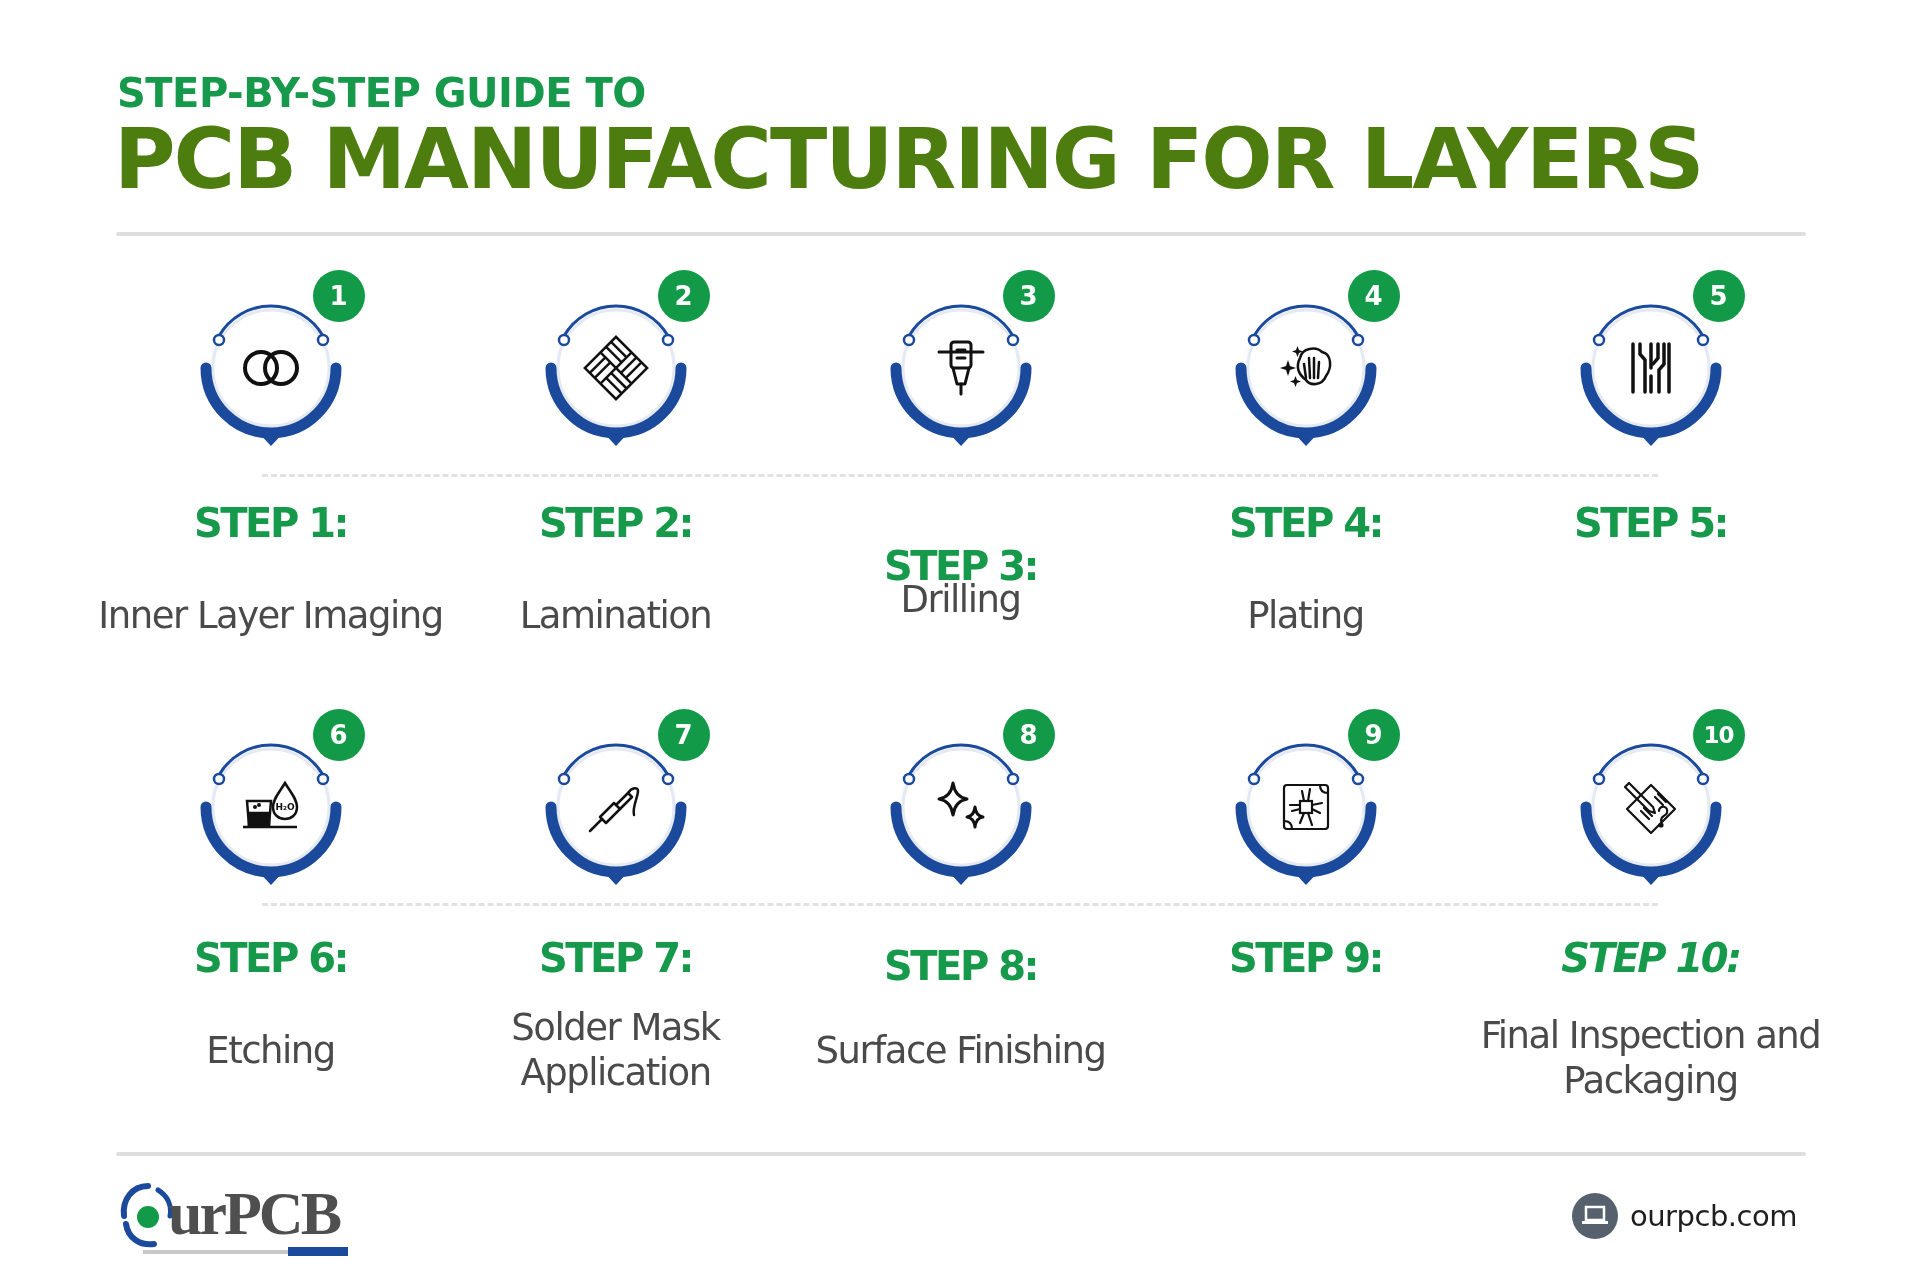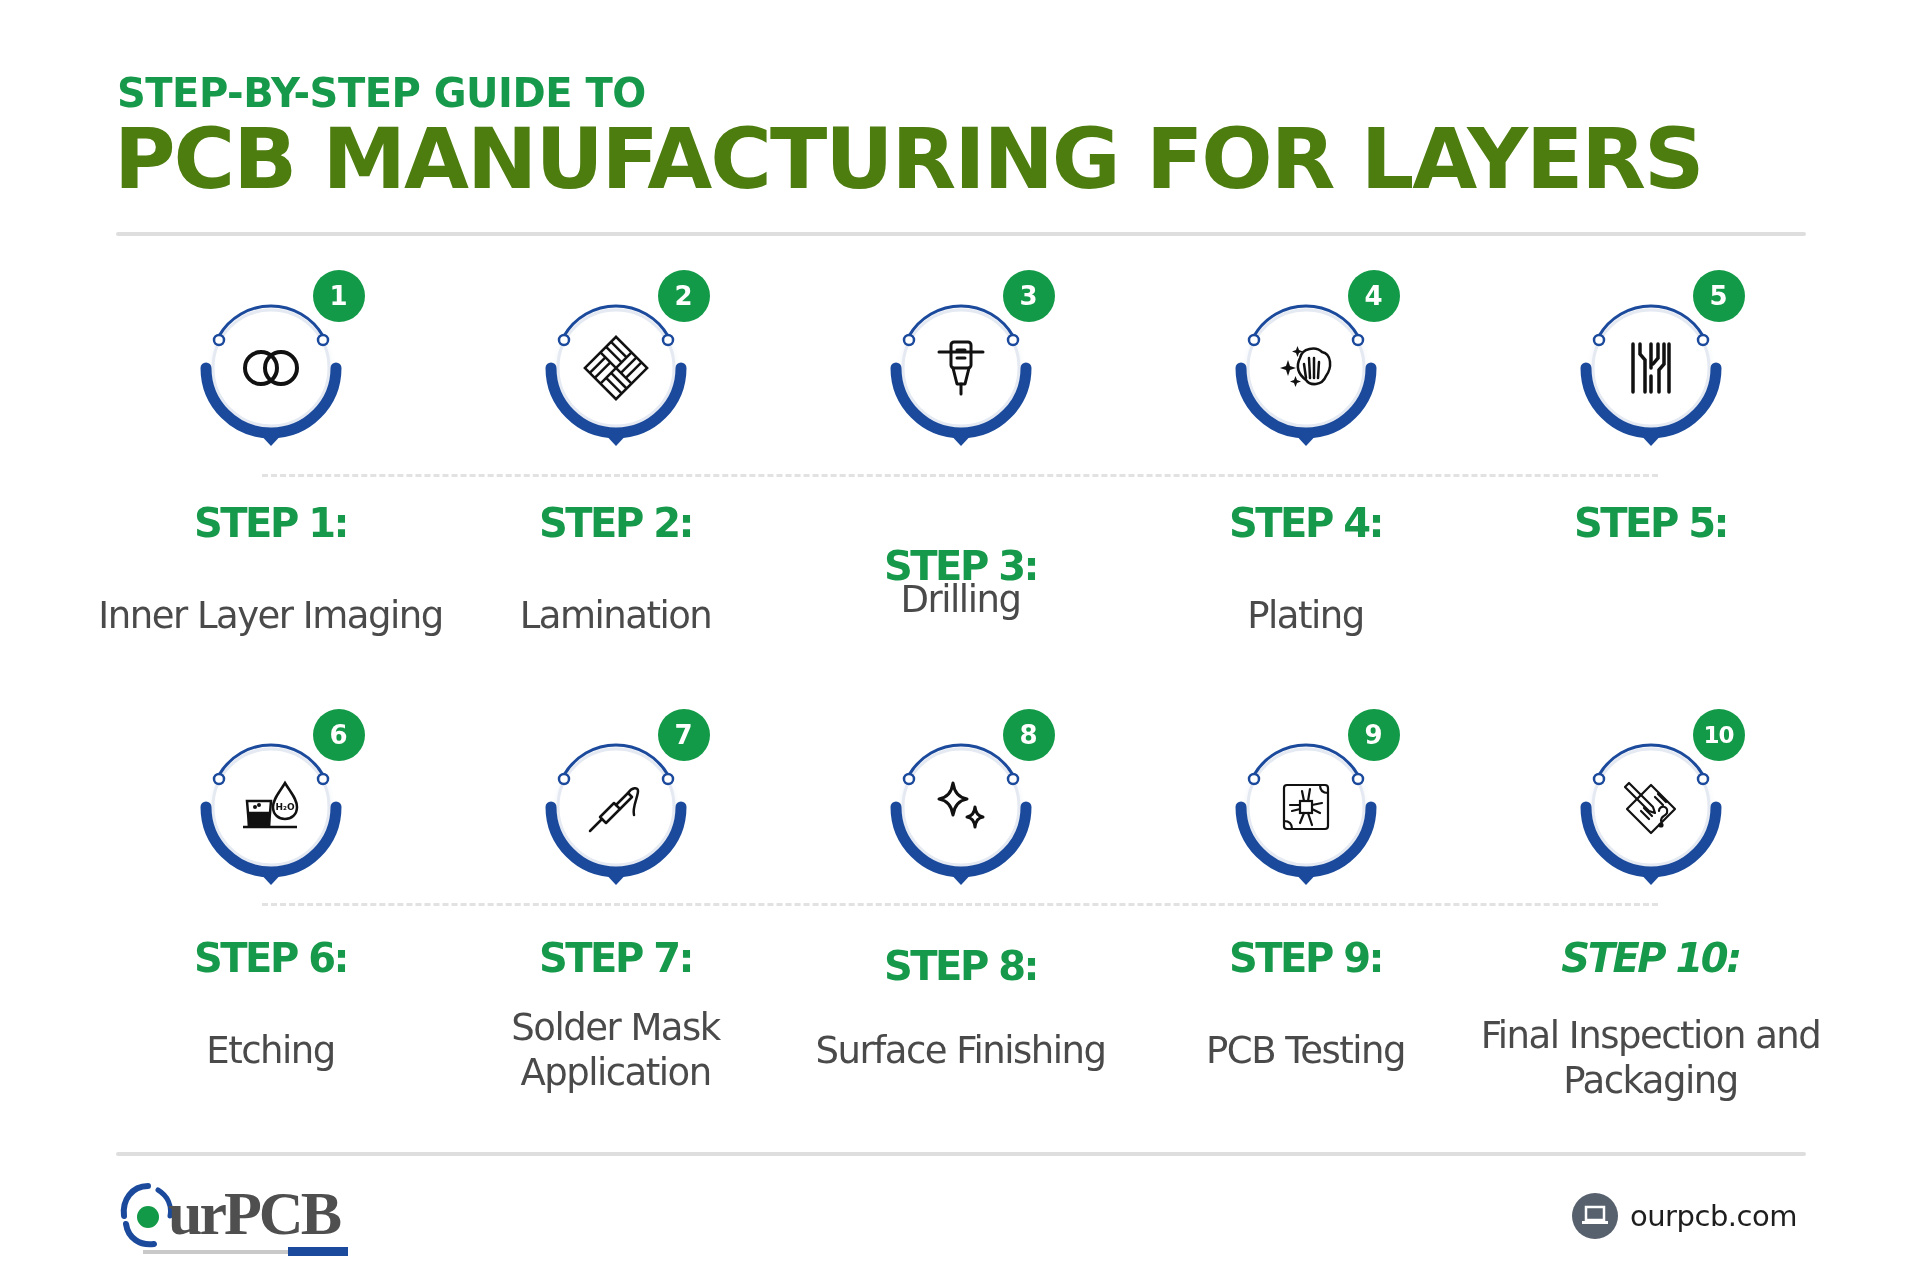--- a/index.html
+++ b/index.html
@@ -258,21 +258,20 @@
         <rect x="34" y="34" width="12" height="12"></rect>
         <path d="M 34 38 L 24 38 M 34 42 L 26 44 M 46 38 L 56 36 M 46 42 L 54 46"></path>
         <path d="M 38 34 L 36 24 M 42 34 L 44 22 M 38 46 L 34 56 M 42 46 L 46 58"></path>
         <path d="M 18 54 Q 26 54 26 62"></path>
           <path d="M 62 26 Q 54 26 54 18"></path>
       </g>
     </svg>
     <div class="num">9</div>
   </div>
   <div class="step-label" style="top:228px;">STEP 9:</div>
-  <div class="step-desc" style="top:298px; height:90px;">PCB Testing</div>
 </div>
 
 <div class="step" style="left:1650px; top:707px;">
   <div class="badge-wrap">
     <svg class="frame" width="180" height="200">
         <use href="#frame"></use>
       </svg>
     <svg class="badge-icon" viewBox="0 0 80 80">
       <g fill="none" stroke="#111" stroke-width="2.2" stroke-linecap="round" stroke-linejoin="round">
         <path d="M 40 18 L 64 42 L 40 66 L 16 42 Z"></path>

